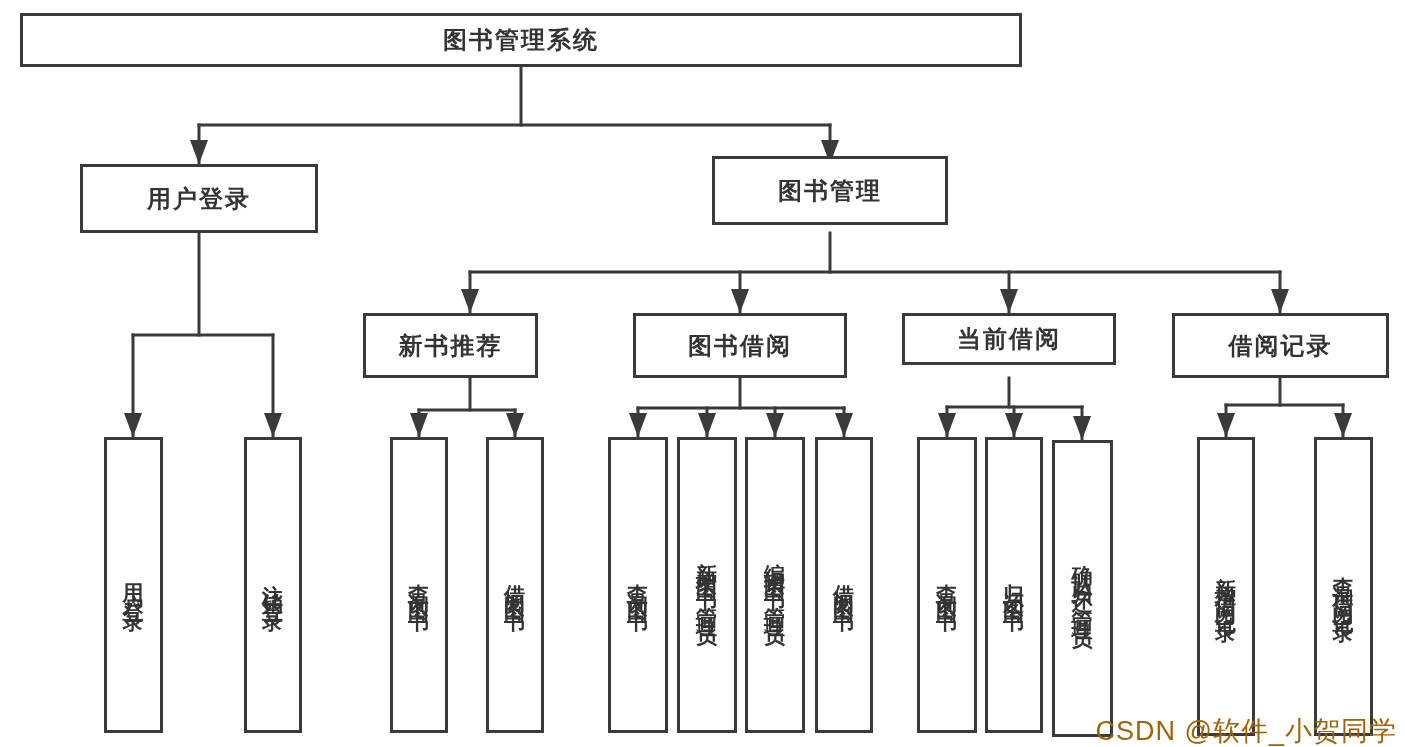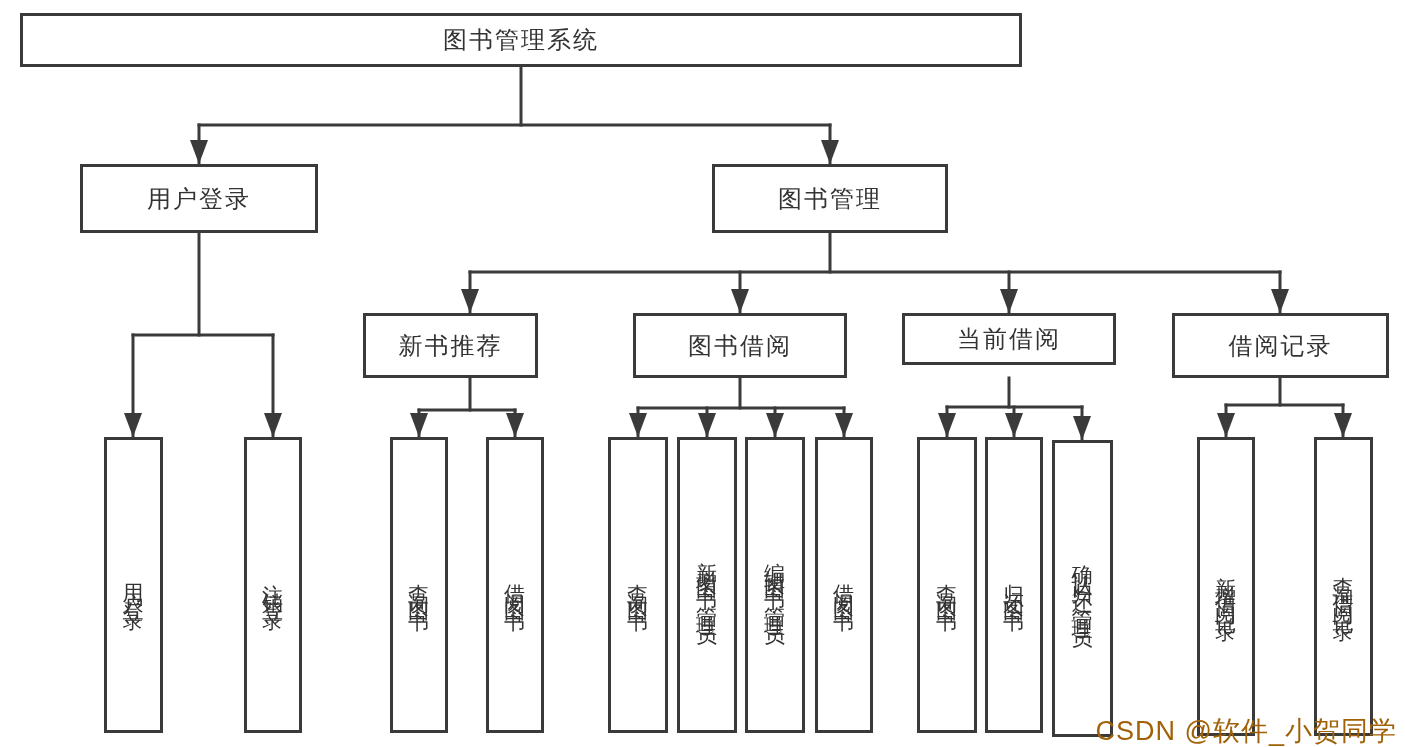--- a/index.html
+++ b/index.html
@@ -24,20 +24,21 @@
   }
   .node {
     position: absolute;
     box-sizing: border-box;
     border: 3px solid #3a3a3a;
     background: #ffffff;
     display: flex;
     align-items: center;
     justify-content: center;
     color: #333333;
+    font-weight: bold;
   }
   .hnode {
     font-size: 24px;
     letter-spacing: 2px;
   }
   .vnode .vtext {
     writing-mode: vertical-rl;
     text-orientation: mixed;
     font-size: 21px;
     letter-spacing: 9px;
@@ -110,21 +111,21 @@
     </g>
   </svg>
 
   <div class="node hnode" style="left:20px; top:13px; width:1002px; height:54px;">
     <span>图书管理系统</span>
   </div>
 
   <div class="node hnode" style="left:80px; top:164px; width:238px; height:69px;">
     <span>用户登录</span>
   </div>
-  <div class="node hnode" style="left:712px; top:164px; width:236px; height:69px;">
+  <div class="node hnode" style="left:712px; top:156px; width:236px; height:69px;">
     <span>图书管理</span>
   </div>
 
   <div class="node hnode" style="left:363px; top:313px; width:175px; height:65px;">
     <span>新书推荐</span>
   </div>
   <div class="node hnode" style="left:633px; top:313px; width:214px; height:65px;text-align:right;">
     <span>图书借阅</span>
   </div>
   <div class="node hnode" style="left:902px; top:313px; width:214px; height:52px;">

